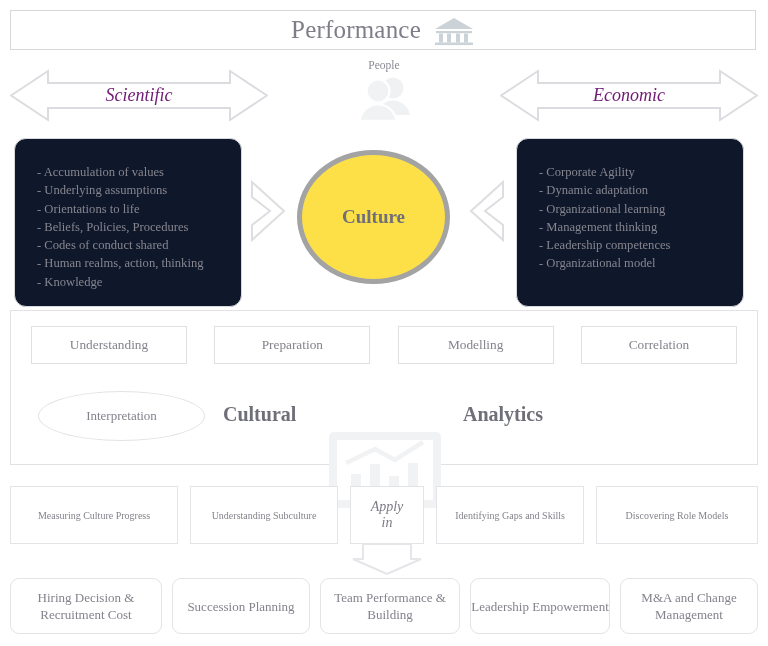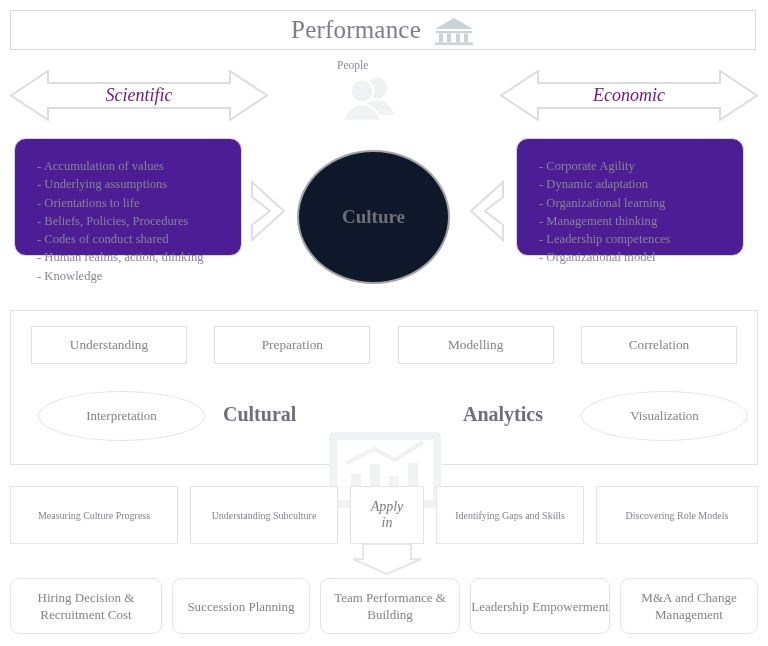--- a/index.html
+++ b/index.html
@@ -64,38 +64,39 @@
     font-size: 18px;
     color: #701a75;
     font-family: Liberation Serif, serif;
   }
 
   
   .people-wrap {
     position: absolute;
     left: 337px; top: 58px;
     width: 94px; height: 70px;
+    text-align: center;
   }
   .people-label {
     font-size: 11.5px;
     color: #8a8a93;
     line-height: 14px;
   }
   .people-icon { display: block; margin: 1px auto 0; }
 
   
   .panel {
     position: absolute;
     top: 138px;
-    height: 118px;
+    height: 169px;
     border: 1px solid #d9d9dd;
     border-radius: 12px;
-    background: #4c1d95;
-    box-sizing: border-box;
-    padding: 18px 0 0 22px;
+    background: #0f172a;
+    box-sizing: border-box;
+    padding: 24px 0 0 22px;
   }
   .panel.left  { left: 14px;  width: 228px; }
   .panel.right { left: 516px; width: 228px; }
   .panel ul { list-style: none; margin: 0; padding: 0; }
   .panel li {
     font-size: 12.6px;
     line-height: 18.3px;
     color: #86868f;
     white-space: nowrap;
     font-family: "Liberation Serif", "DejaVu Serif", serif;
@@ -109,24 +110,24 @@
   }
   .chev.left  { left: 249px; }
   .chev.right { left: 468px; }
   .chev svg { display: block; width: 100%; height: 100%; }
 
   
   .culture-circle {
     position: absolute;
     left: 297px; top: 150px;
     width: 153px; height: 134px;
-    border: 2px solid #a3a3a3;
+    border: 5px solid #a3a3a3;
     border-radius: 50%;
     display: flex; align-items: center; justify-content: center;
-    background: #0f172a;
+    background: #fde047;
     box-sizing: border-box;
   }
   .culture-circle .txt {
     font-size: 19px;
     font-weight: bold;
     color: #6f6f7a;
     font-family: "Liberation Serif", "DejaVu Serif", serif;
   }
 
   
@@ -357,21 +358,20 @@
           <rect x="43" y="34" width="10" height="30" fill="#f1f2f3"></rect>
           <rect x="62" y="46" width="10" height="18" fill="#f1f2f3"></rect>
           <rect x="81" y="33" width="10" height="31" fill="#f1f2f3"></rect>
           <polyline points="19,33 48,19 68,30 96,12" fill="none" stroke="#f1f2f3" stroke-width="4.5"></polyline>
           <path d="M46 80h24l3 10H43z" fill="#f1f2f3"></path>
           <rect x="38" y="89" width="40" height="5" rx="2.5" fill="#f1f2f3"></rect>
         </svg>
       </div>
 
       <div class="big-word w-right">Analytics</div>
-      <div class="ellipse e-right">Visualization</div>
     </div>
   </div>
 
   <div class="row3">
     <div class="r3box" style="left:0px;width:168px;">Measuring Culture Progress</div>
     <div class="r3box" style="left:180px;width:148px;">Understanding Subculture</div>
 
     <div class="applybox">
       <span>
         <span>Apply</span><br>

